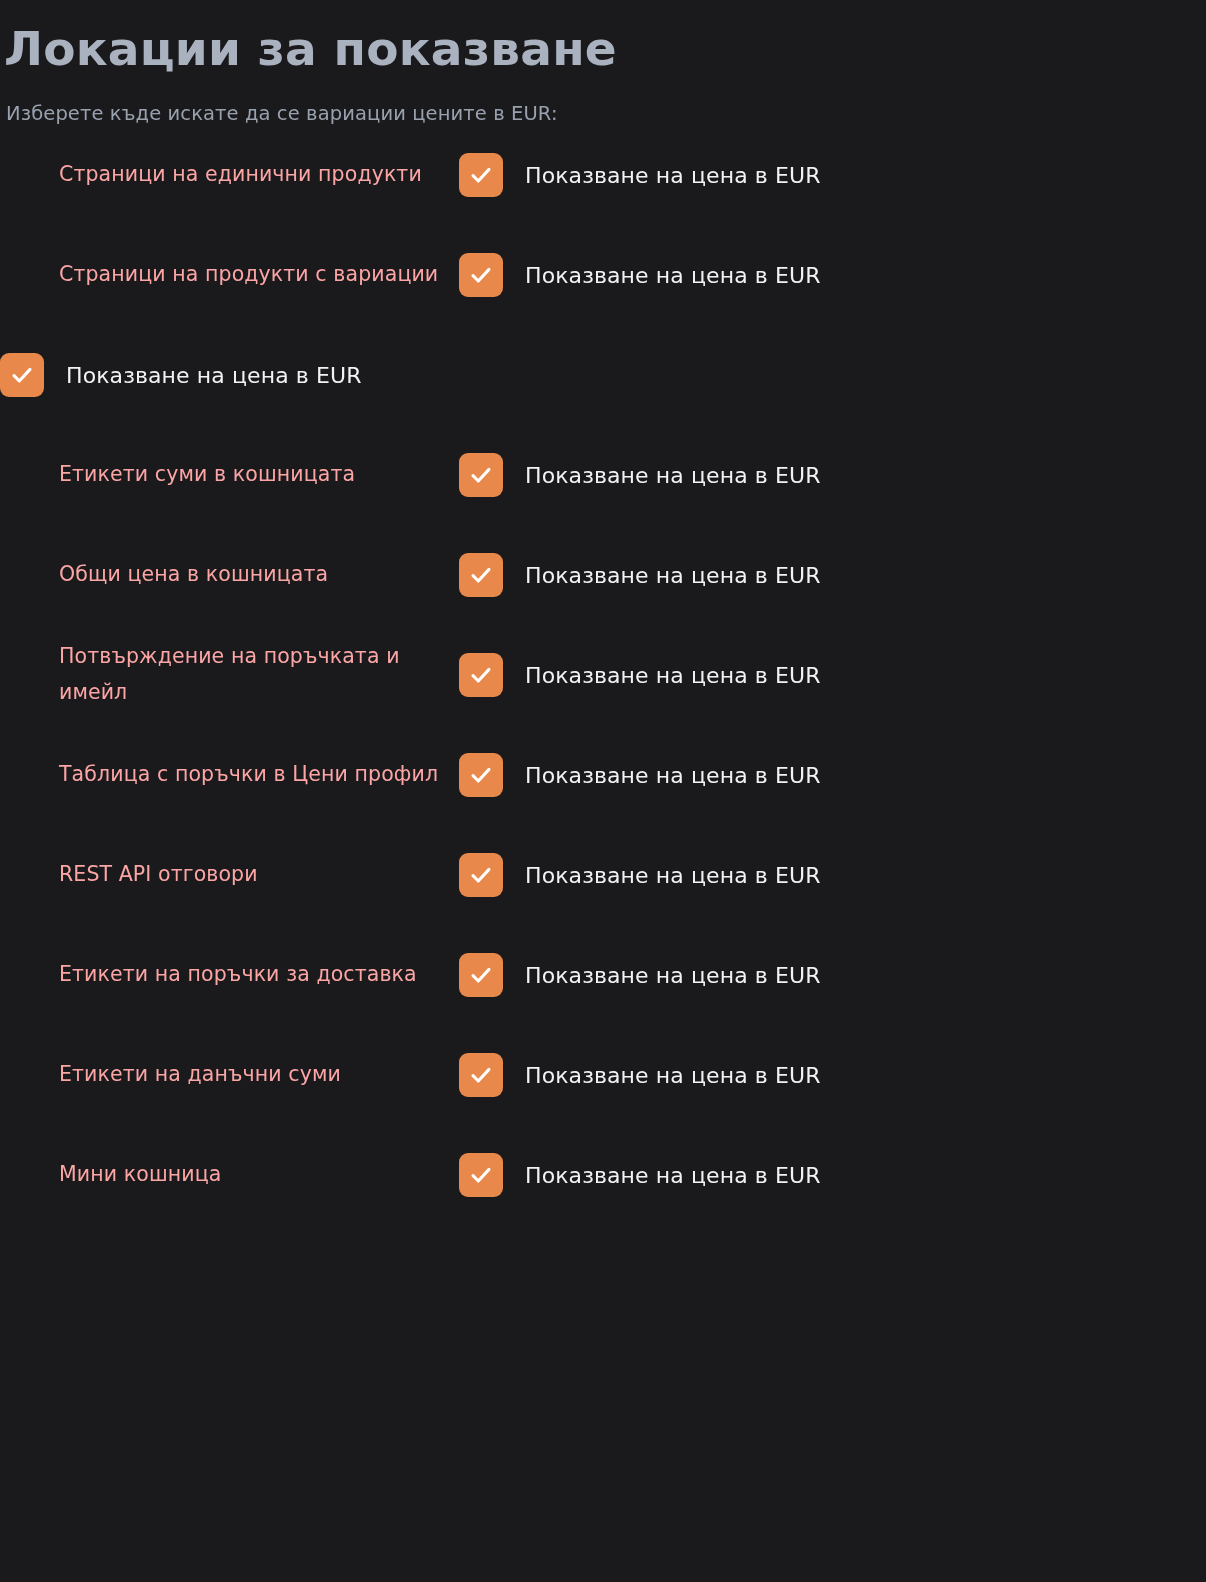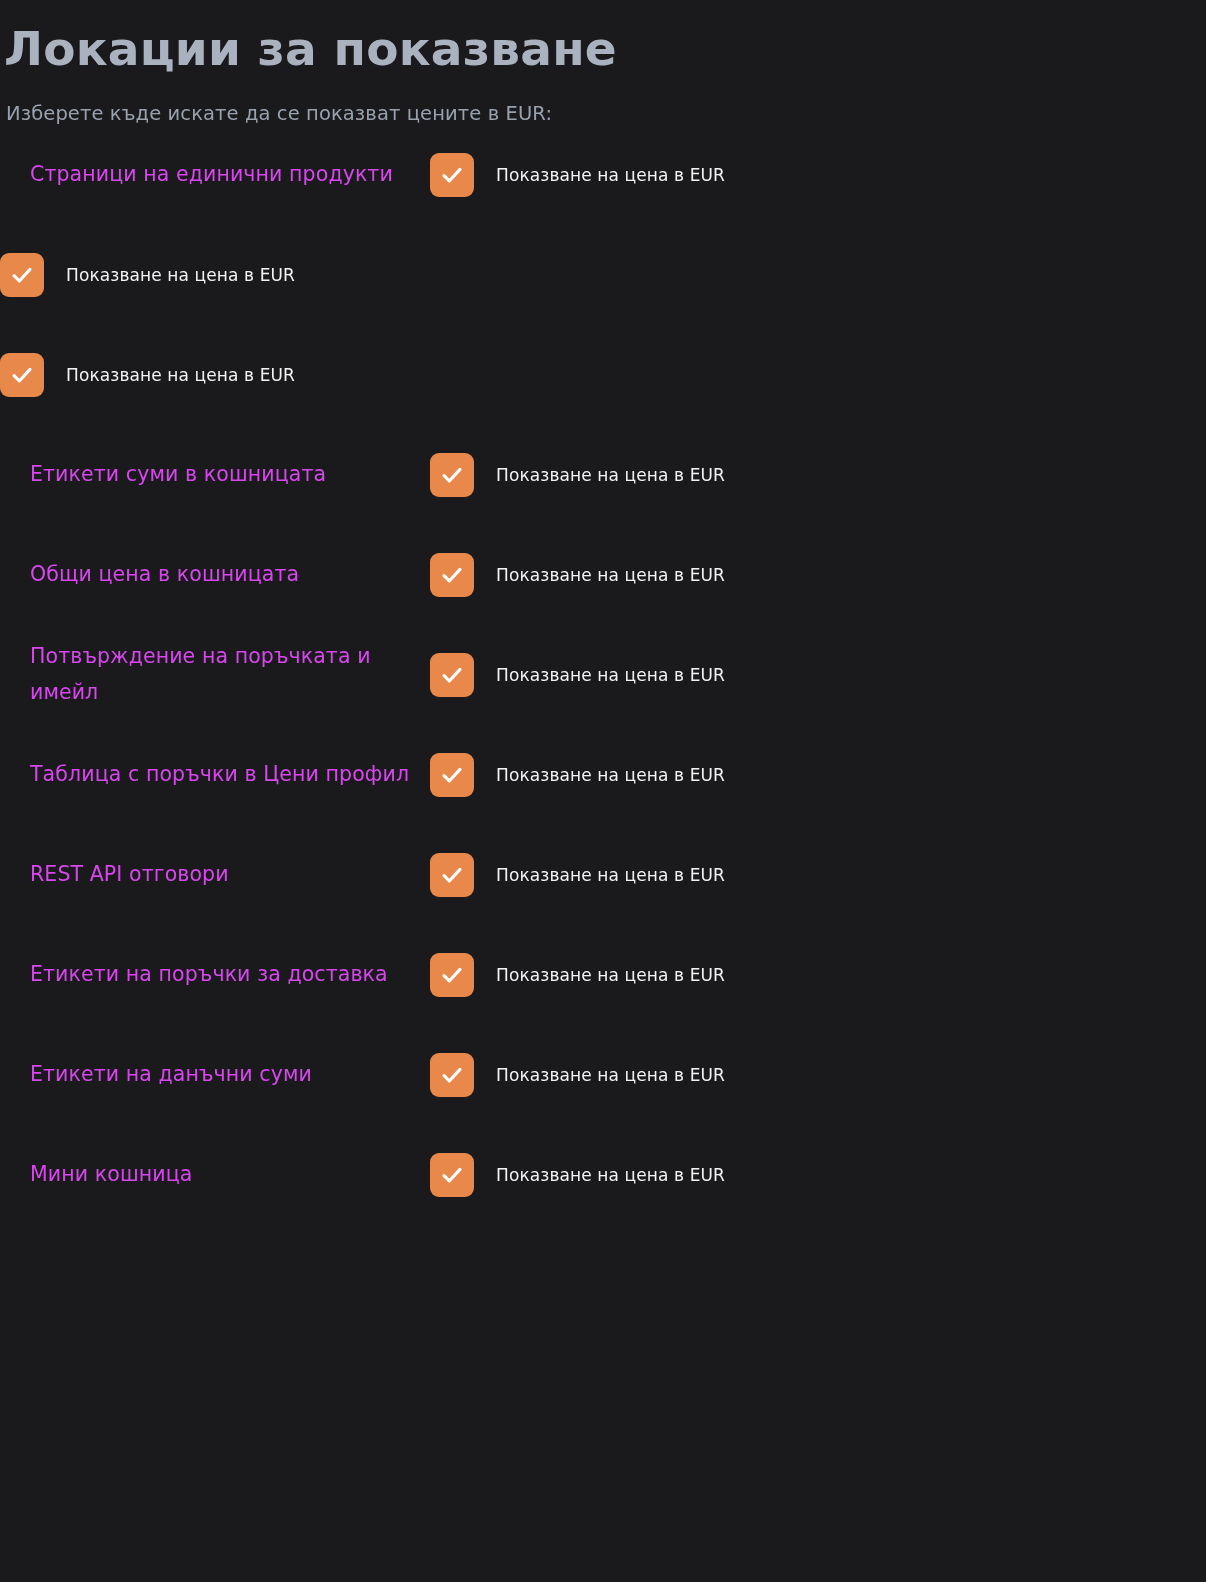--- a/index.html
+++ b/index.html
@@ -55,25 +55,26 @@
     padding: 10px 0;
     box-sizing: border-box;
   }
 
   .row-label {
     width: 430px;
     min-width: 430px;
     box-sizing: border-box;
     padding-left: 30px;
     padding-right: 20px;
-    color: #d946ef;
+    color: #fca5a5;
     font-size: 20.5px;
     font-weight: 400;
     line-height: 1.75;
     letter-spacing: 0.1px;
+    margin-left: 29px;
   }
 
   .row-control {
     display: flex;
     align-items: center;
     gap: 22px;
   }
 
   .checkbox {
     width: 44px;
@@ -87,48 +88,49 @@
     cursor: pointer;
     box-sizing: border-box;
   }
 
   .checkbox svg {
     display: block;
   }
 
   .control-label {
     color: #f2f2f3;
-    font-size: 17px;
+    font-size: 22px;
     font-weight: 400;
     letter-spacing: 0.1px;
     white-space: nowrap;
   }
 </style>
 </head>
 <body>
 
 <div class="page">
 
   <h1 class="page-title">Локации за показване</h1>
 
-  <p class="page-subtitle">Изберете къде искате да се показват цените в EUR:</p>
+  <p class="page-subtitle">Изберете къде искате да се вариации цените в EUR:</p>
 
   <ul class="locations-list" id="locations-list">
       <li class="location-row">
         <div class="row-label">Страници на единични продукти</div>
         <div class="row-control">
           <span class="checkbox">
             <svg width="30" height="30" viewBox="0 0 30 30" aria-hidden="true">
               <path d="M7 15.6 L12.3 21 L23 9.4" fill="none" stroke="#ffffff" stroke-width="3.1" stroke-linecap="round" stroke-linejoin="round"></path>
             </svg>
           </span>
           <span class="control-label">Показване на цена в EUR</span>
         </div>
       </li>
       <li class="location-row">
+        <div class="row-label">Страници на продукти с вариации</div>
         <div class="row-control">
           <span class="checkbox">
             <svg width="30" height="30" viewBox="0 0 30 30" aria-hidden="true">
               <path d="M7 15.6 L12.3 21 L23 9.4" fill="none" stroke="#ffffff" stroke-width="3.1" stroke-linecap="round" stroke-linejoin="round"></path>
             </svg>
           </span>
           <span class="control-label">Показване на цена в EUR</span>
         </div>
       </li>
       <li class="location-row">

